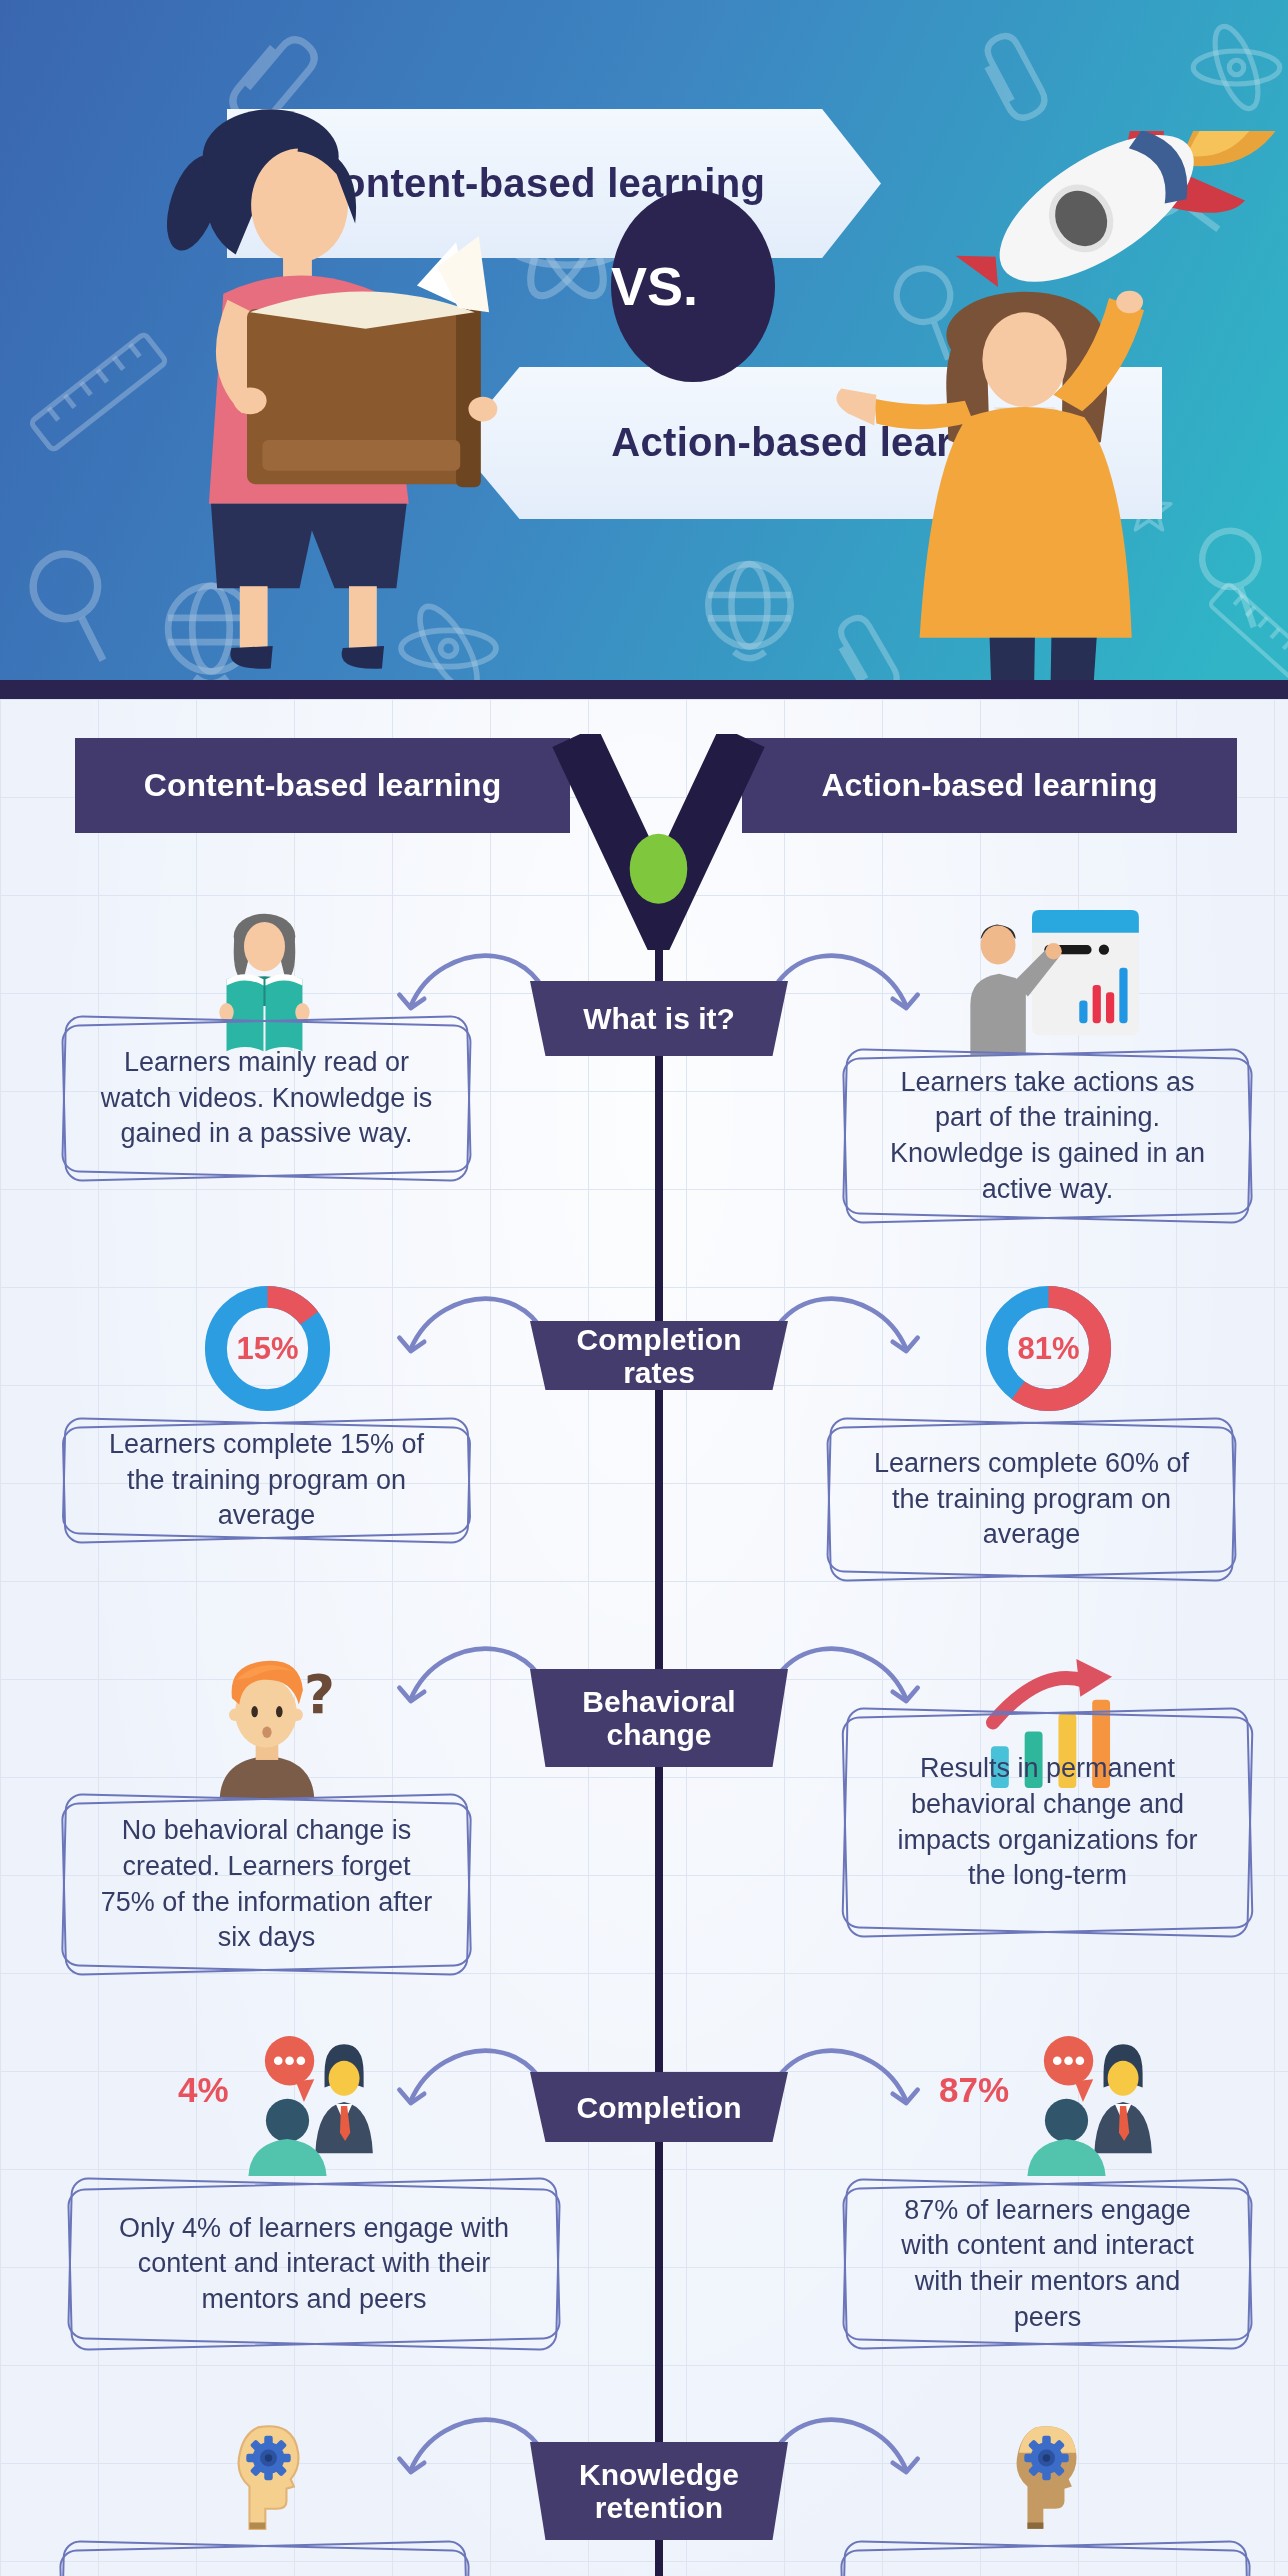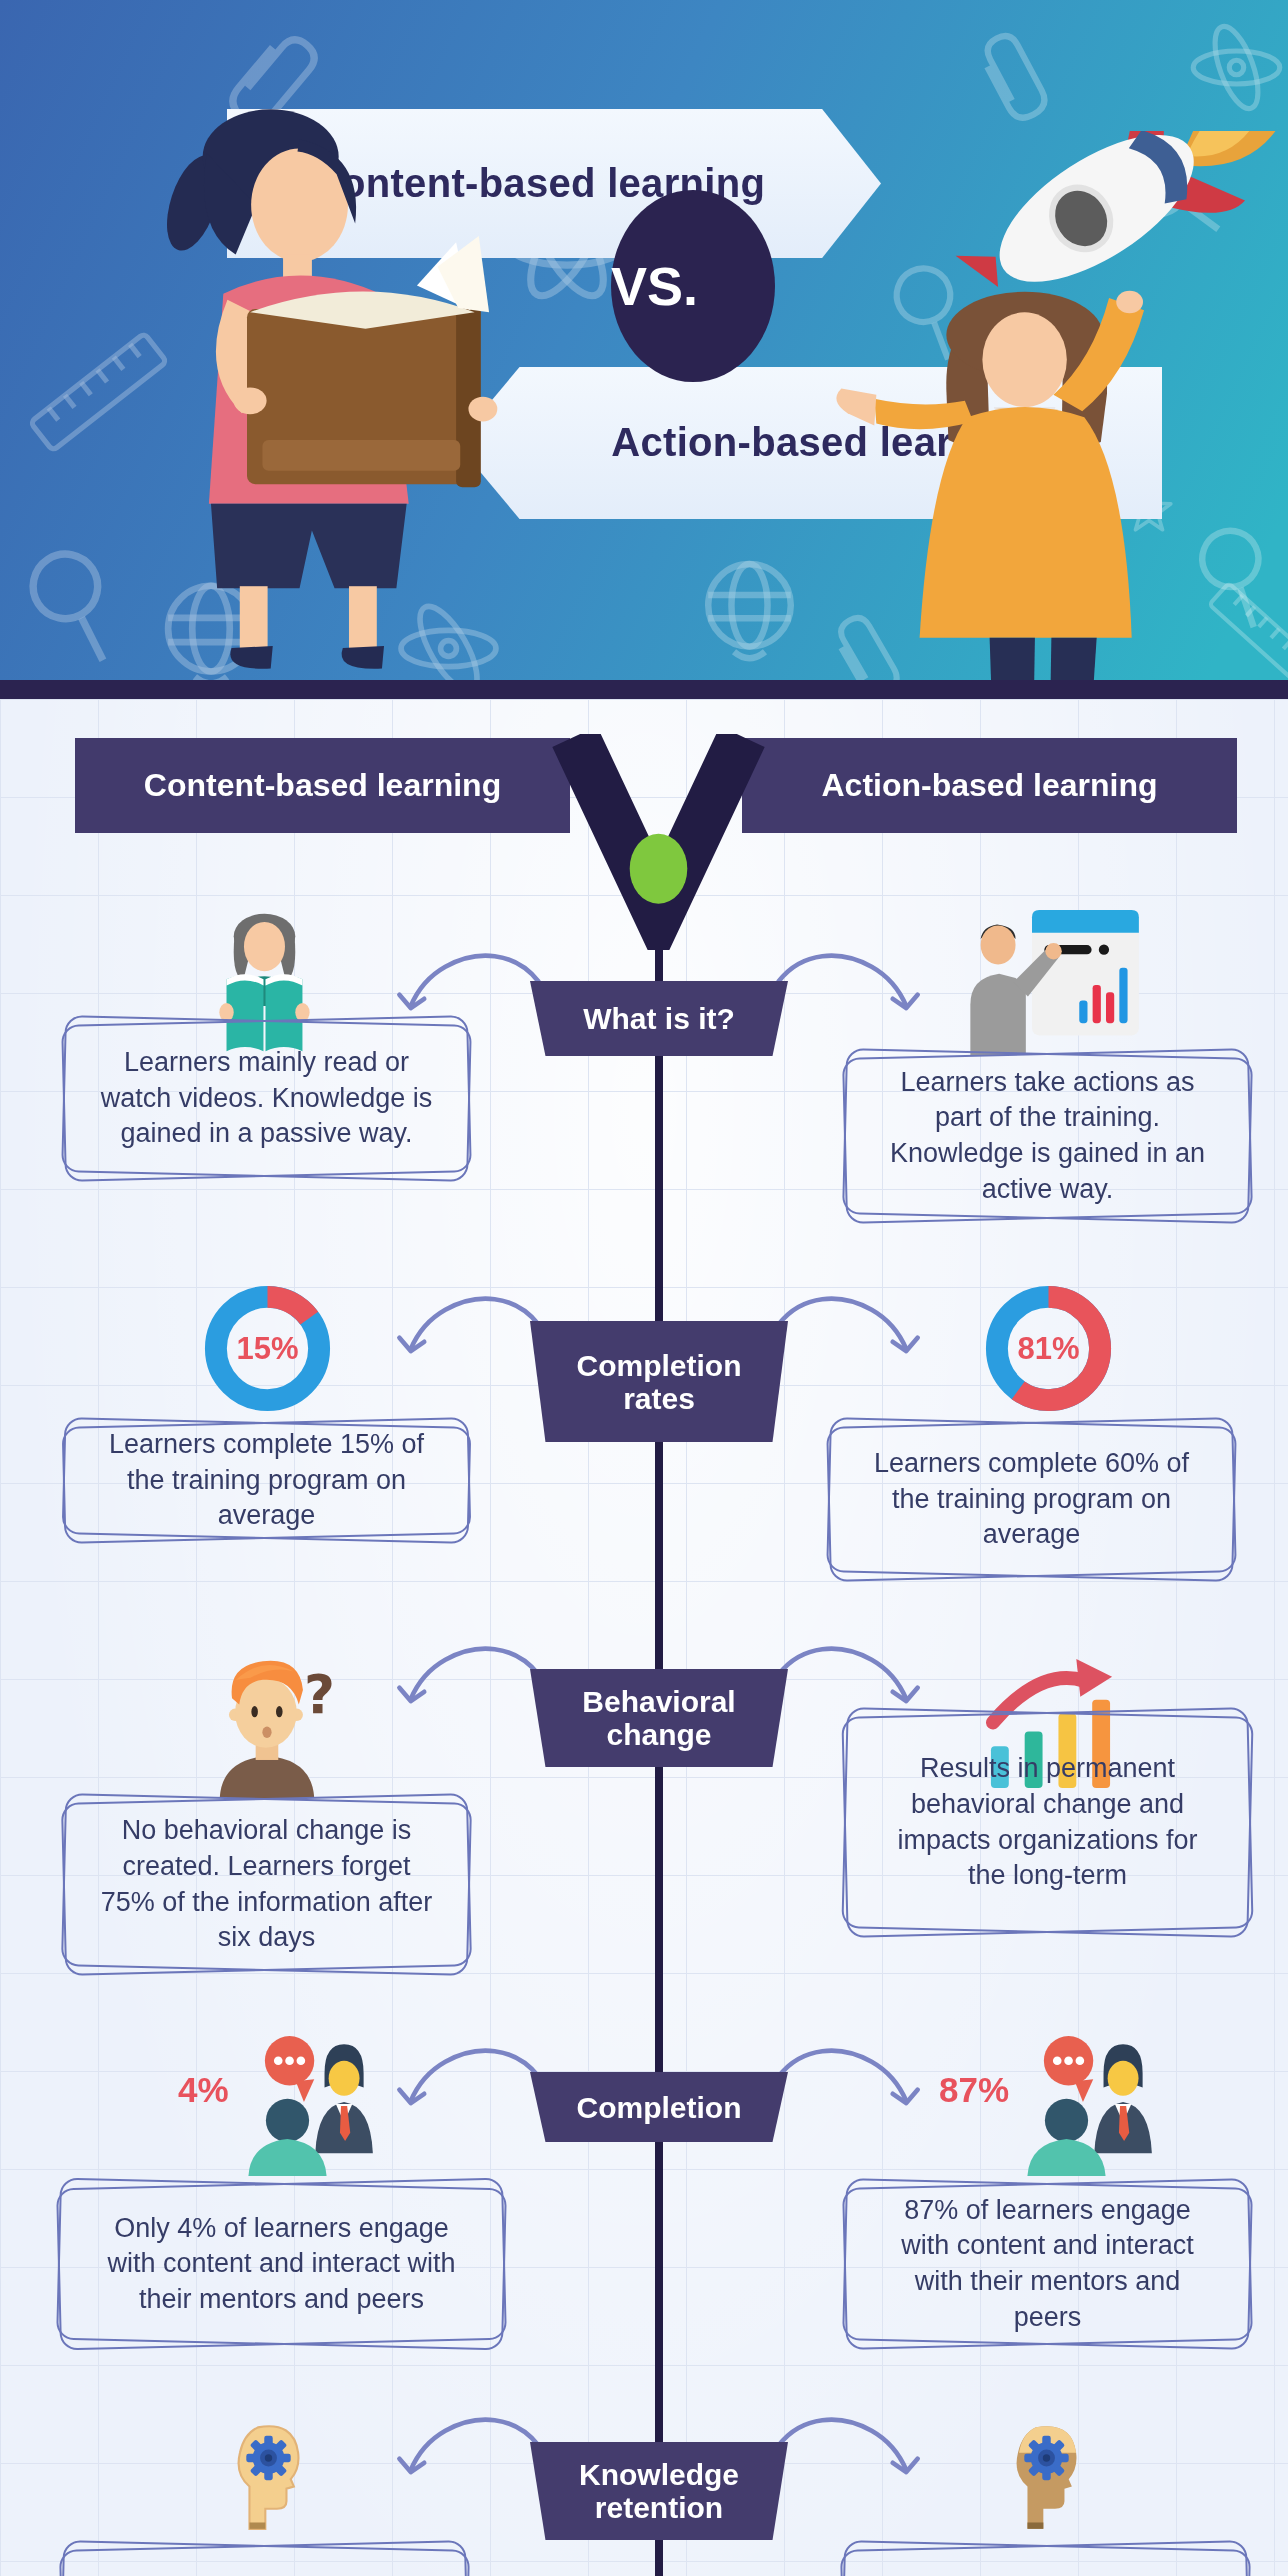--- a/index.html
+++ b/index.html
@@ -361,21 +361,21 @@
   <div class="b1"></div>
     <div class="b2"></div>
   <div class="txt">Learners mainly read or watch videos. Knowledge is gained in a passive way.</div>
 </div>
 <div class="abs note" style="left:844px;top:1053px;width:407px;height:166px">
   <div class="b1"></div>
     <div class="b2"></div>
   <div class="txt">Learners take actions as part of the training. Knowledge is gained in an active way.</div>
 </div>
 
-<div class="abs badge" style="top:1321px;height:121px">
+<div class="abs badge" style="top:1321px;height:69px">
   <span>Completion rates</span>
 </div>
 <div class="abs arrow" style="left:386px;top:1288px">
   <svg width="160" height="88" viewBox="0 0 310 170" fill="none" stroke="#7b84c4" stroke-width="9" stroke-linecap="round" stroke-linejoin="round">
       <path d="M295,70 C250,12 175,8 115,42 C83,60 60,90 48,118"></path>
       <path d="M26,96 L48,122 L74,104"></path>
     </svg>
 </div>
 <div class="abs arrow" style="left:771px;top:1288px;transform:scaleX(-1)">
   <svg width="160" height="88" viewBox="0 0 310 170" fill="none" stroke="#7b84c4" stroke-width="9" stroke-linecap="round" stroke-linejoin="round">
@@ -501,21 +501,21 @@
     <circle cx="63" cy="28" r="4.2" fill="#fff"></circle>
     <path d="M86,40 Q86,12 105,12 Q124,12 124,40 L124,54 Q105,46 86,54 Z" fill="#2e4057"></path>
     <ellipse cx="105" cy="45" rx="15" ry="17" fill="#f7c844"></ellipse>
     <path d="M77,118 Q79,72 105,68 Q131,72 133,118 Z" fill="#3c4d63"></path>
     <path d="M97,70 L105,88 L113,70 Z" fill="#ffffff"></path>
     <path d="M102,72 L108,72 L111,98 L106,106 L101,98 Z" fill="#e85c42"></path>
     <circle cx="50" cy="86" r="21" fill="#31566b"></circle>
     <path d="M12,140 Q14,108 50,104 Q86,108 88,140 Z" fill="#52c3ad"></path>
   </svg>
 </div>
-<div class="abs note" style="left:58px;top:2183px;width:447px;height:162px">
+<div class="abs note" style="left:69px;top:2183px;width:490px;height:162px">
   <div class="b1"></div>
     <div class="b2"></div>
   <div class="txt">Only 4% of learners engage with content and interact with their mentors and peers</div>
 </div>
 <div class="abs note" style="left:844px;top:2183px;width:407px;height:162px">
   <div class="b1"></div>
     <div class="b2"></div>
   <div class="txt">87% of learners engage with content and interact with their mentors and peers</div>
 </div>
 

